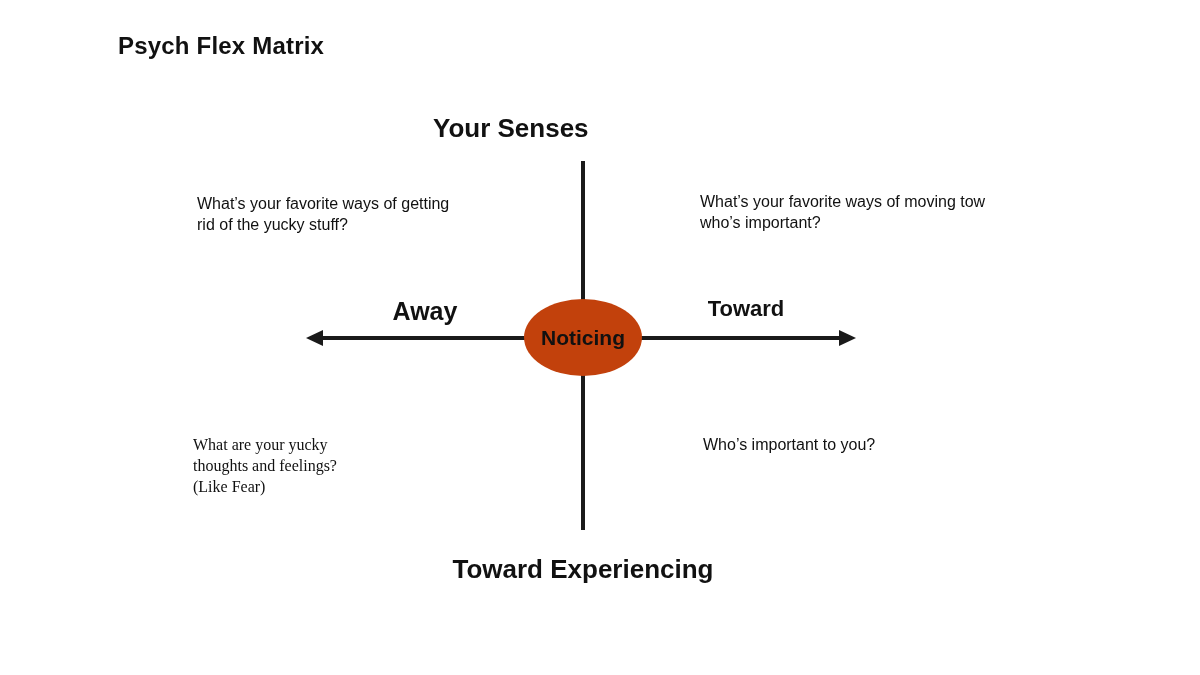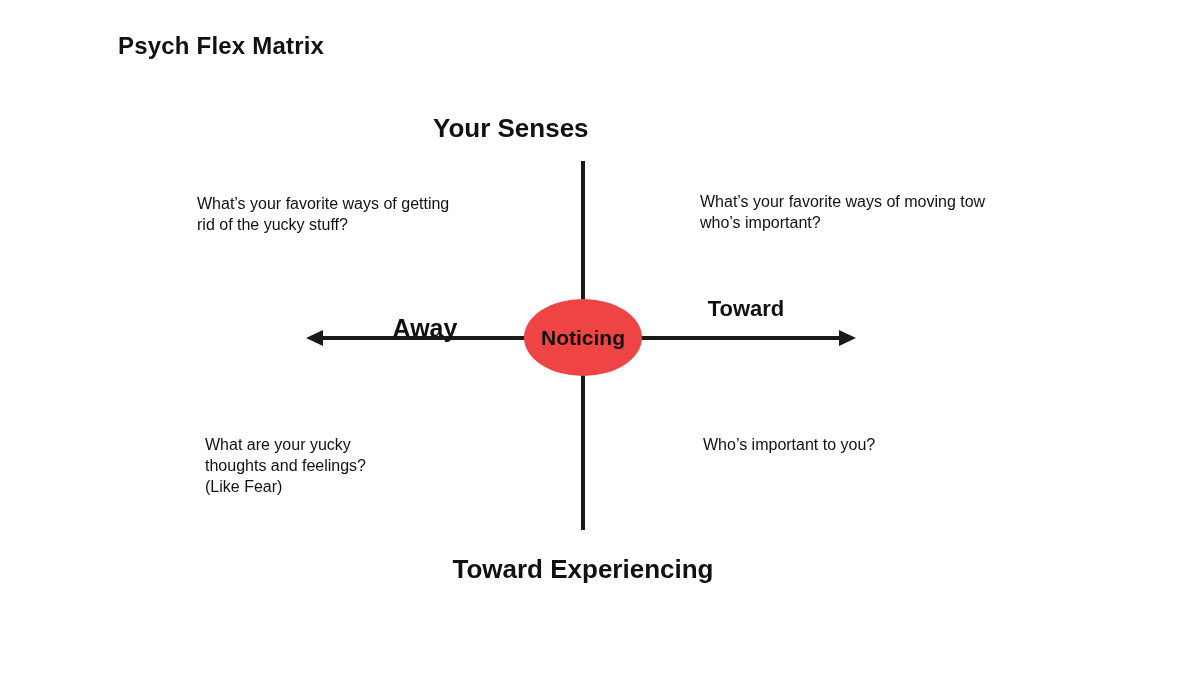--- a/index.html
+++ b/index.html
@@ -31,35 +31,34 @@
   }
   .axis-bottom {
     left: 433px; top: 554px; width: 300px;
     font-size: 26px; font-weight: 600;
     text-align: center;
   }
   .axis-left-label {
     left: 375px; top: 297px; width: 100px;
     font-size: 25px; font-weight: 600;
     text-align: center;
-    margin-top: 17px;
   }
   .axis-right-label {
     left: 691px; top: 296px; width: 110px;
     font-size: 22px; font-weight: 700;
     text-align: center;
   }
   .quad {
     font-size: 16px;
     line-height: 21px;
     white-space: pre-line;
   }
   .quad-tl { left: 197px; top: 193px; width: 360px; }
   .quad-tr { left: 700px; top: 191px; width: 420px; }
-  .quad-bl { left: 205px; top: 434px; width: 320px; }
+  .quad-bl { left: 193px; top: 434px; width: 320px; font-family: Liberation Serif, serif; }
   .quad-br { left: 703px; top: 434px; width: 320px; }
 
   
   .v-line {
     position: absolute;
     left: 581px; top: 161px;
     width: 4px; height: 369px;
     background: #1a1a1a;
   }
   .h-shaft {
@@ -81,21 +80,21 @@
   .arrowhead.right {
     left: 839px; top: 330px;
     border-left: 17px solid #1a1a1a;
   }
 
   
   .center-ellipse {
     position: absolute;
     left: 524px; top: 299px;
     width: 118px; height: 77px;
-    background: #ef4444;
+    background: #c2410c;
     border-radius: 50%;
     display: flex;
     align-items: center;
     justify-content: center;
   }
   .center-ellipse .label {
     font-size: 21px;
     font-weight: 600;
     color: #111111;
   }

